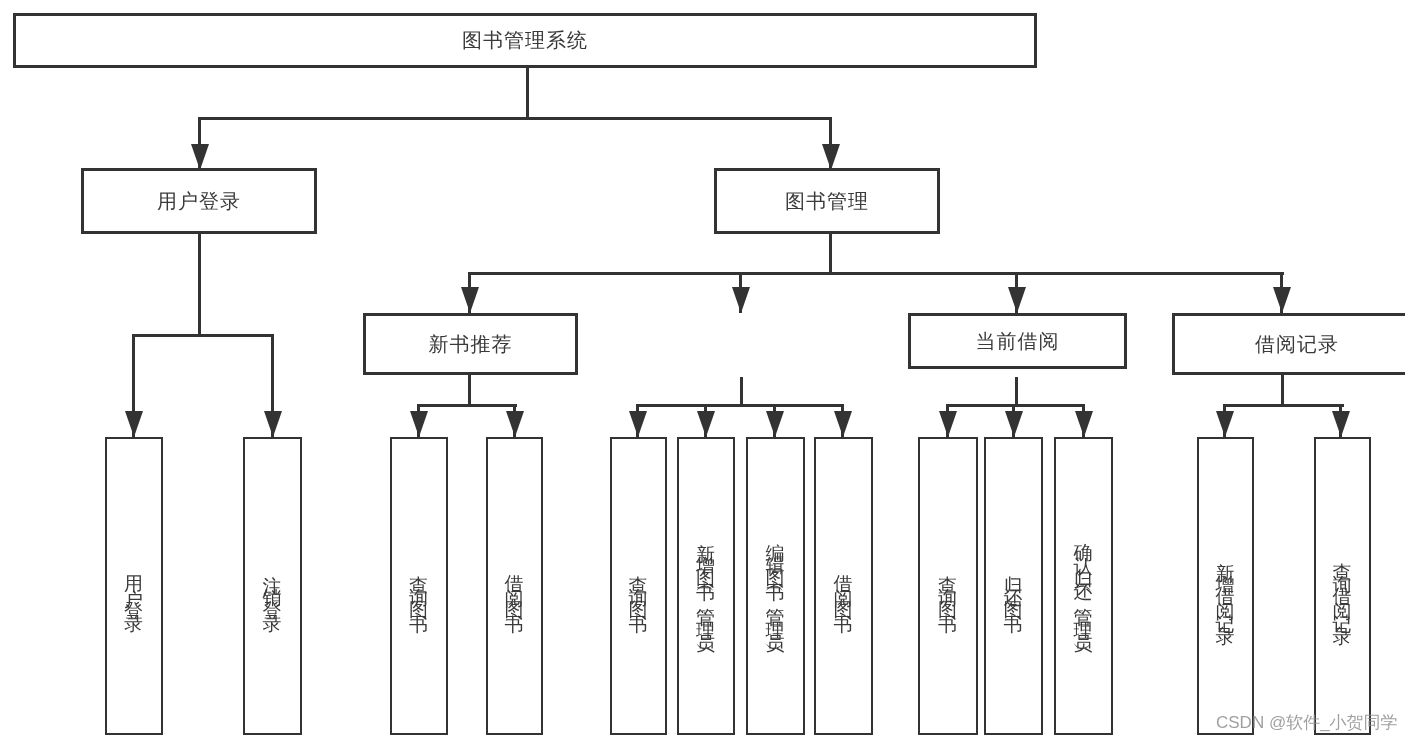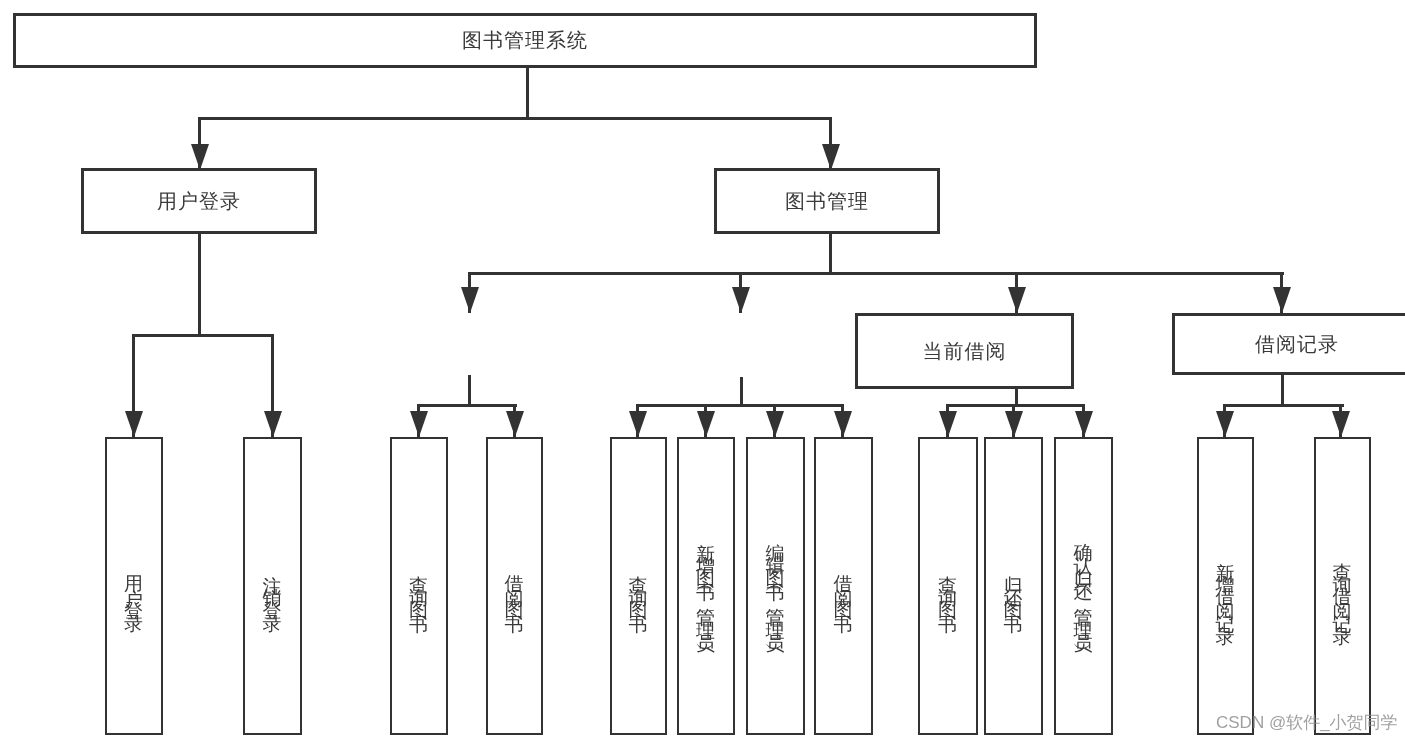--- a/index.html
+++ b/index.html
@@ -105,21 +105,24 @@
     <span>图书管理系统</span>
   </div>
 
   <div class="box" style="left:81px;top:168px;width:236px;height:66px">
     <span>用户登录</span>
   </div>
   <div class="box" style="left:714px;top:168px;width:226px;height:66px">
     <span>图书管理</span>
   </div>
 
-  <div class="box" style="left:855px;top:313px;width:219px;height:76px">
+  <div class="box" style="left:363px;top:313px;width:215px;height:62px">
+    <span>新书推荐</span>
+  </div>
+  <div class="box" style="left:908px;top:313px;width:219px;height:56px">
     <span>当前借阅</span>
   </div>
   <div class="box" style="left:1172px;top:313px;width:250px;height:62px">
     <span>借阅记录</span>
   </div>
 
   <div class="box vbox" style="left:105px;top:437px;width:58px;height:298px">
     <span>用户登录</span>
   </div>
   <div class="box vbox" style="left:243px;top:437px;width:59px;height:298px">

